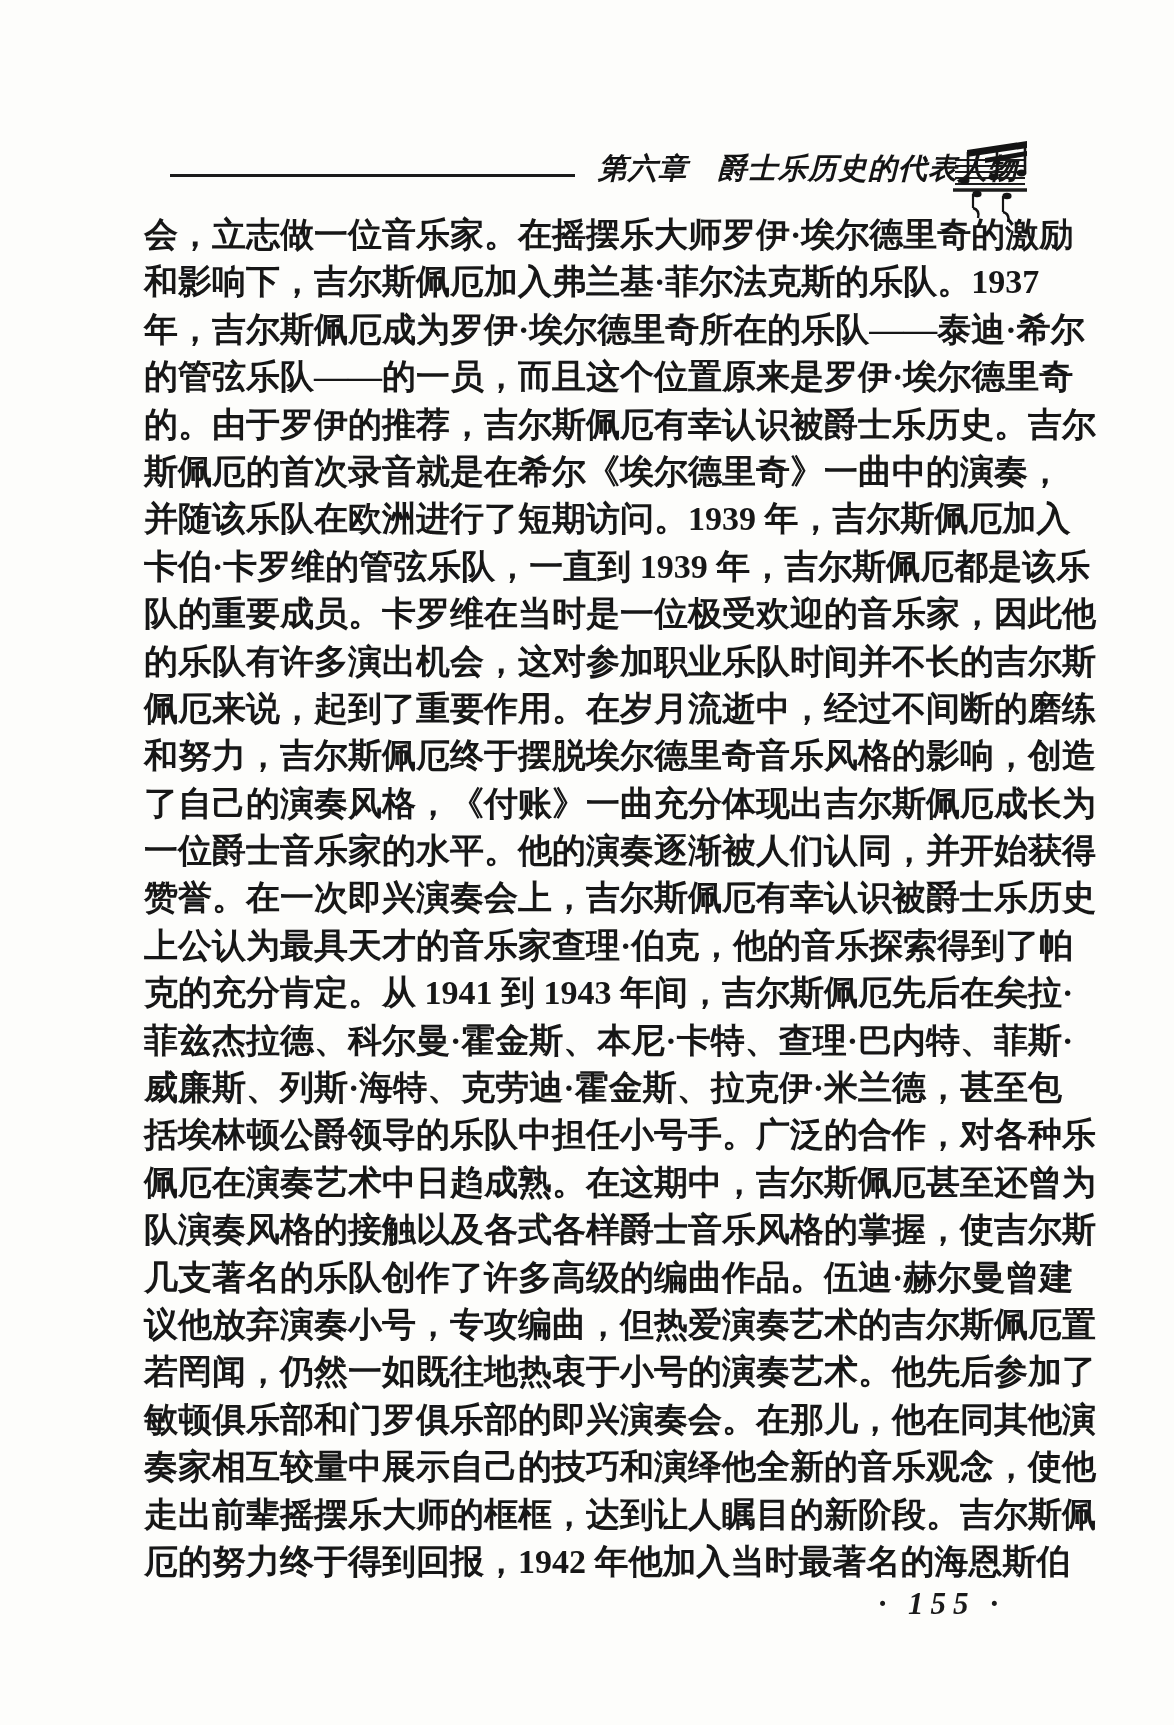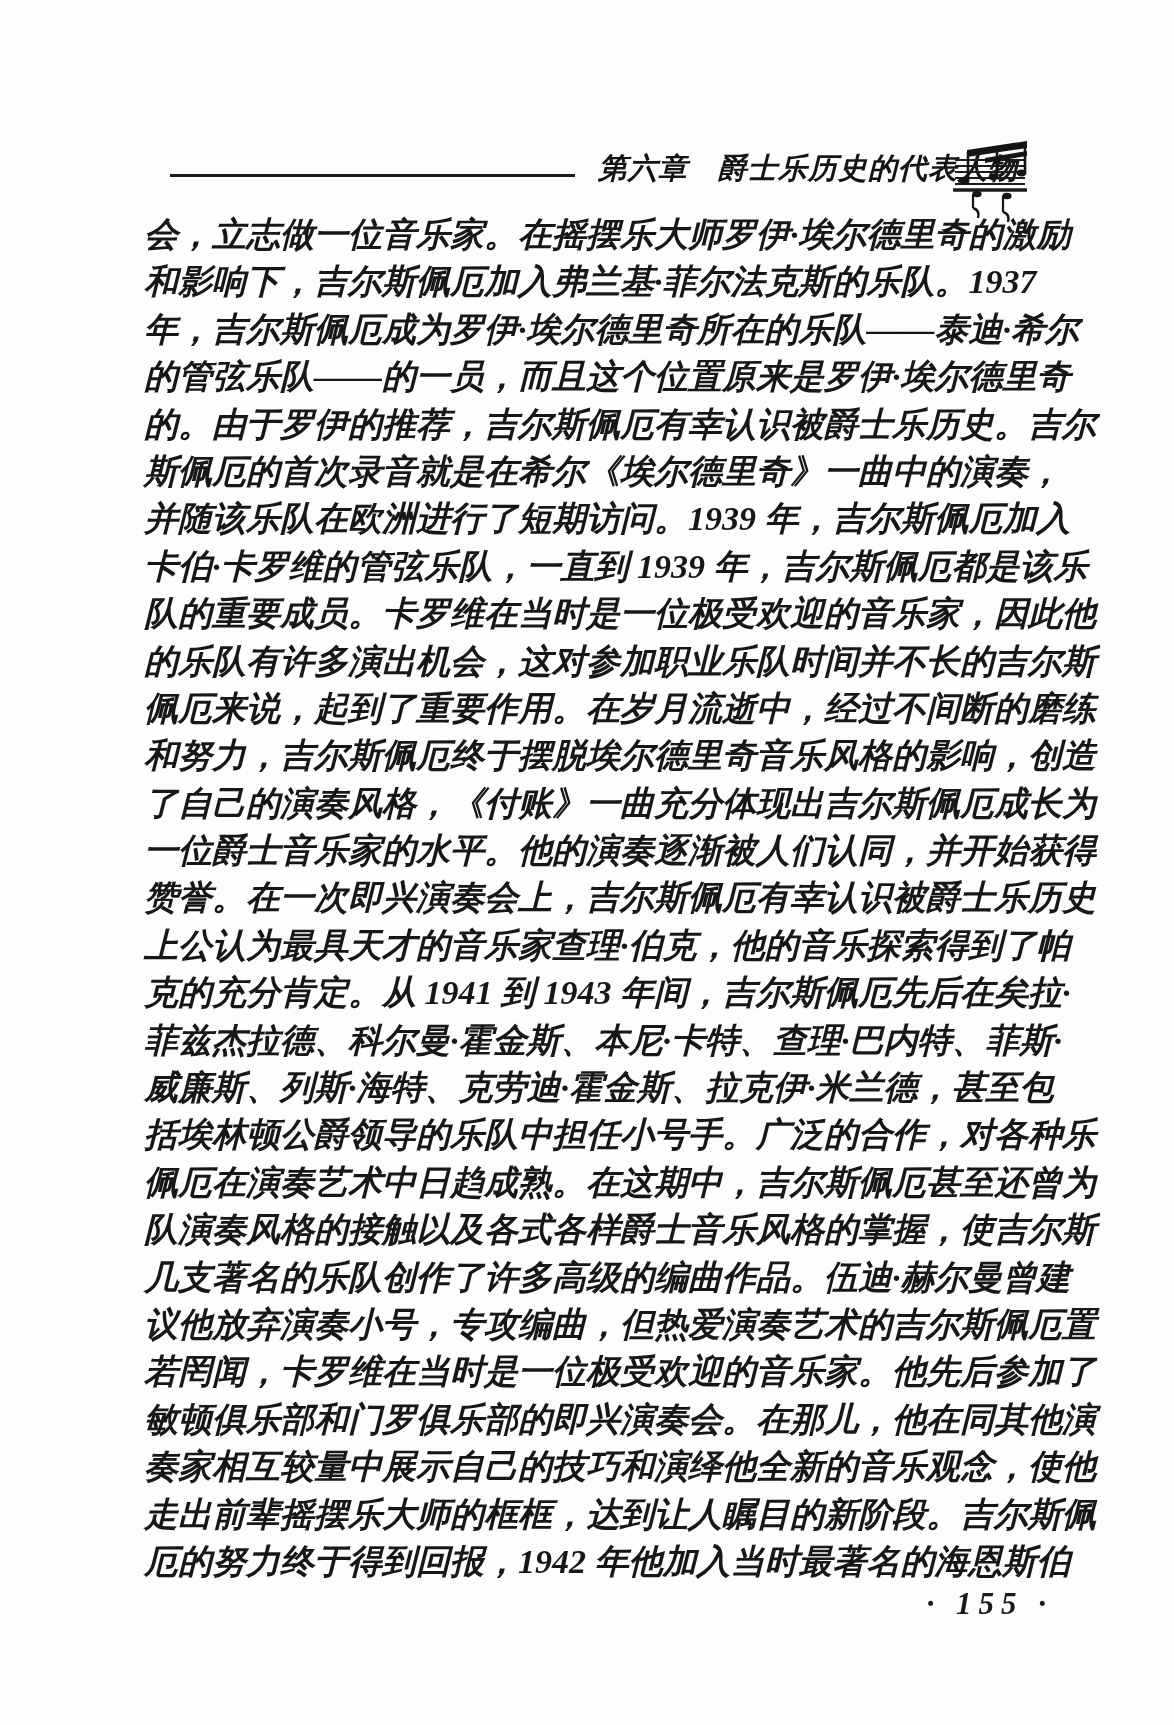--- a/index.html
+++ b/index.html
@@ -48,21 +48,20 @@
     width: 80px;
     height: 84px;
   }
 
   
   .body-text {
     position: absolute;
     left: 144px;
     top: 211px;
     width: 888px;
-    font-style: italic;
   }
   .text-line {
     height: 47.4px;
     line-height: 47.4px;
     font-size: 34px;
     font-weight: 600;
     text-align: justify;
     text-align-last: justify;
     -moz-text-align-last: justify;
     white-space: nowrap;
@@ -74,21 +73,20 @@
     position: absolute;
     top: 1586px;
     left: 0;
     width: 1005px;          
     text-align: right;
     font-size: 31px;
     font-style: italic;
     font-weight: 600;
     letter-spacing: 7px;
     color: #1a1a1a;
-    padding-left: 48px;
   }
 </style>
 </head>
 <body>
 
 <div class="page">
 
   <div>
     <span class="header-rule"></span>
     <h1 class="chapter-title">第六章　爵士乐历史的代表人物</h1>
@@ -144,21 +142,21 @@
       <div class="text-line">赞誉。在一次即兴演奏会上，吉尔斯佩厄有幸认识被爵士乐历史</div>
       <div class="text-line">上公认为最具天才的音乐家查理·伯克，他的音乐探索得到了帕</div>
       <div class="text-line">克的充分肯定。从 1941 到 1943 年间，吉尔斯佩厄先后在矣拉·</div>
       <div class="text-line">菲兹杰拉德、科尔曼·霍金斯、本尼·卡特、查理·巴内特、菲斯·</div>
       <div class="text-line">威廉斯、列斯·海特、克劳迪·霍金斯、拉克伊·米兰德，甚至包</div>
       <div class="text-line">括埃林顿公爵领导的乐队中担任小号手。广泛的合作，对各种乐</div>
       <div class="text-line">佩厄在演奏艺术中日趋成熟。在这期中，吉尔斯佩厄甚至还曾为</div>
       <div class="text-line">队演奏风格的接触以及各式各样爵士音乐风格的掌握，使吉尔斯</div>
       <div class="text-line">几支著名的乐队创作了许多高级的编曲作品。伍迪·赫尔曼曾建</div>
       <div class="text-line">议他放弃演奏小号，专攻编曲，但热爱演奏艺术的吉尔斯佩厄置</div>
-      <div class="text-line">若罔闻，卡罗维在当时是一位极受欢迎的音乐家。他先后参加了</div>
+      <div class="text-line">若罔闻，仍然一如既往地热衷于小号的演奏艺术。他先后参加了</div>
       <div class="text-line">敏顿俱乐部和门罗俱乐部的即兴演奏会。在那儿，他在同其他演</div>
       <div class="text-line">奏家相互较量中展示自己的技巧和演绎他全新的音乐观念，使他</div>
       <div class="text-line">走出前辈摇摆乐大师的框框，达到让人瞩目的新阶段。吉尔斯佩</div>
       <div class="text-line">厄的努力终于得到回报，1942 年他加入当时最著名的海恩斯伯</div>
     </main>
 
   <div class="page-number">· 155 ·</div>
 
 </div>
 

